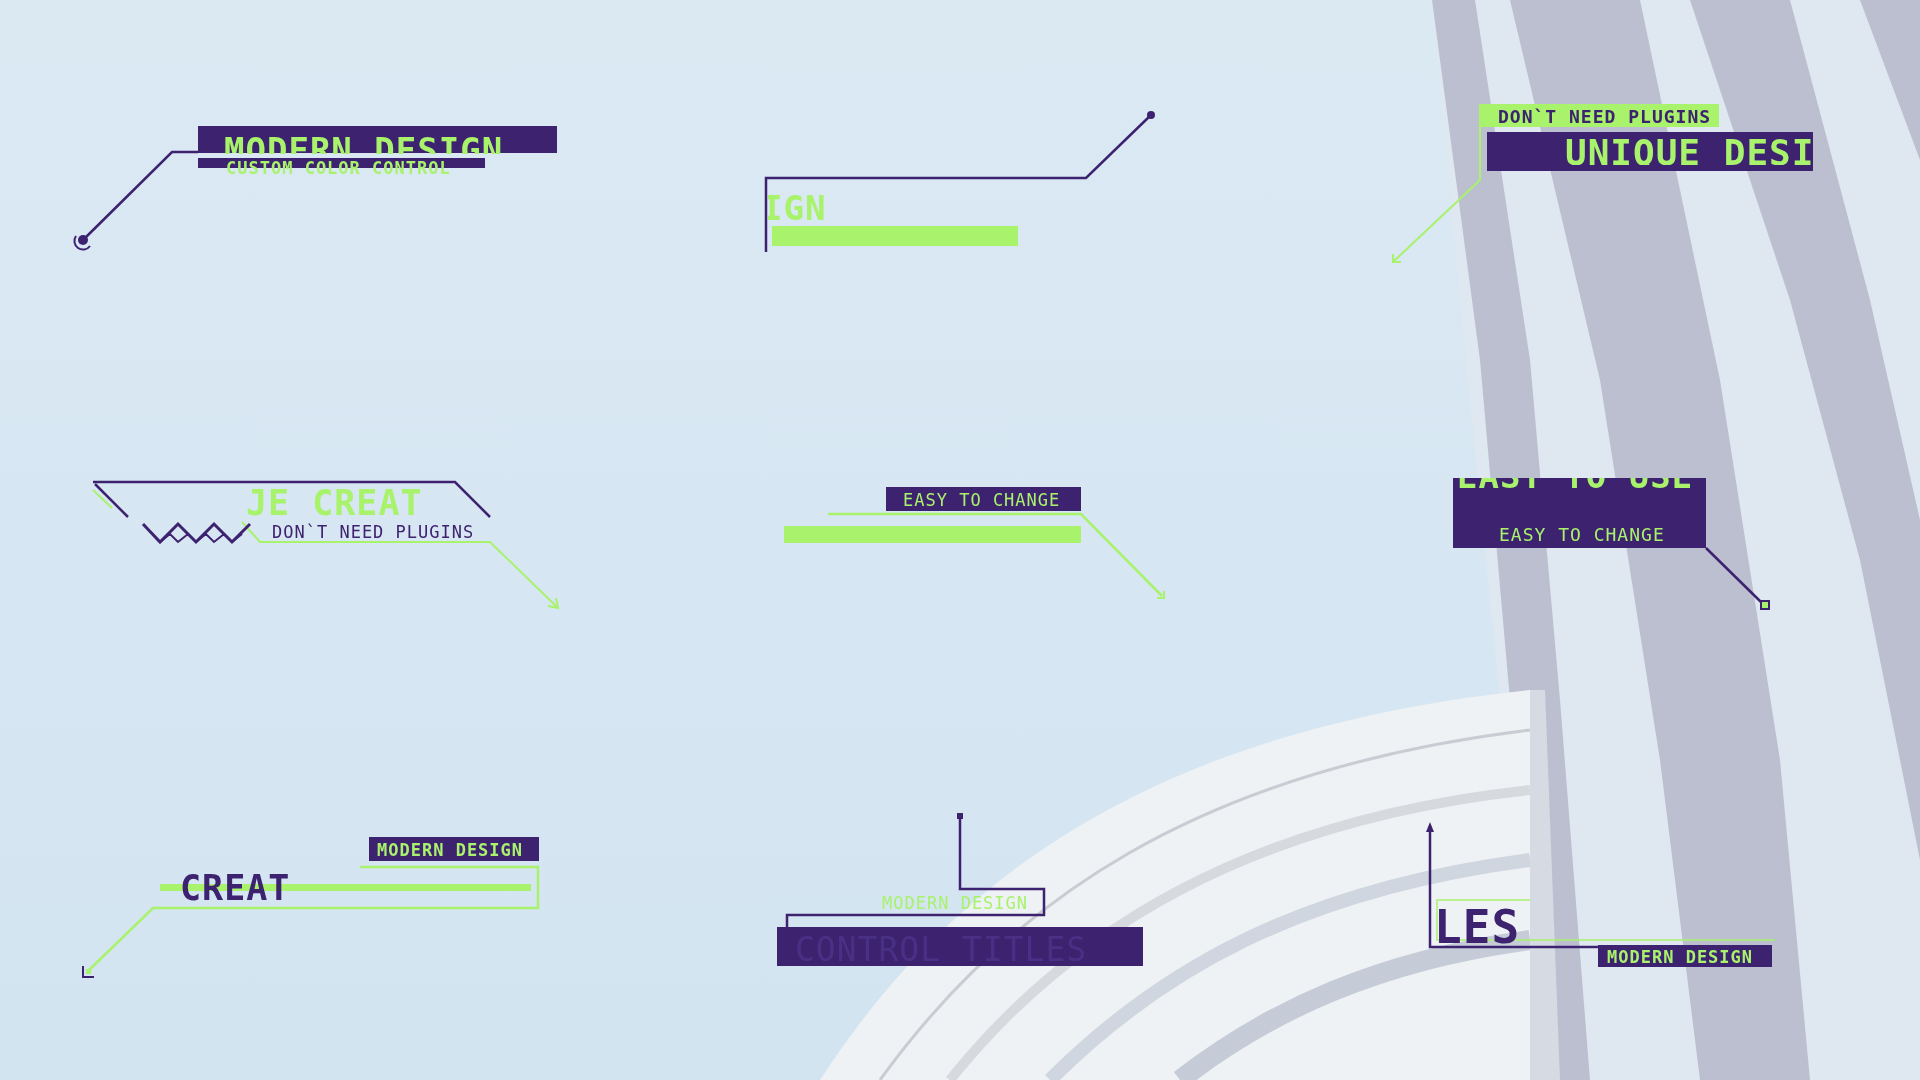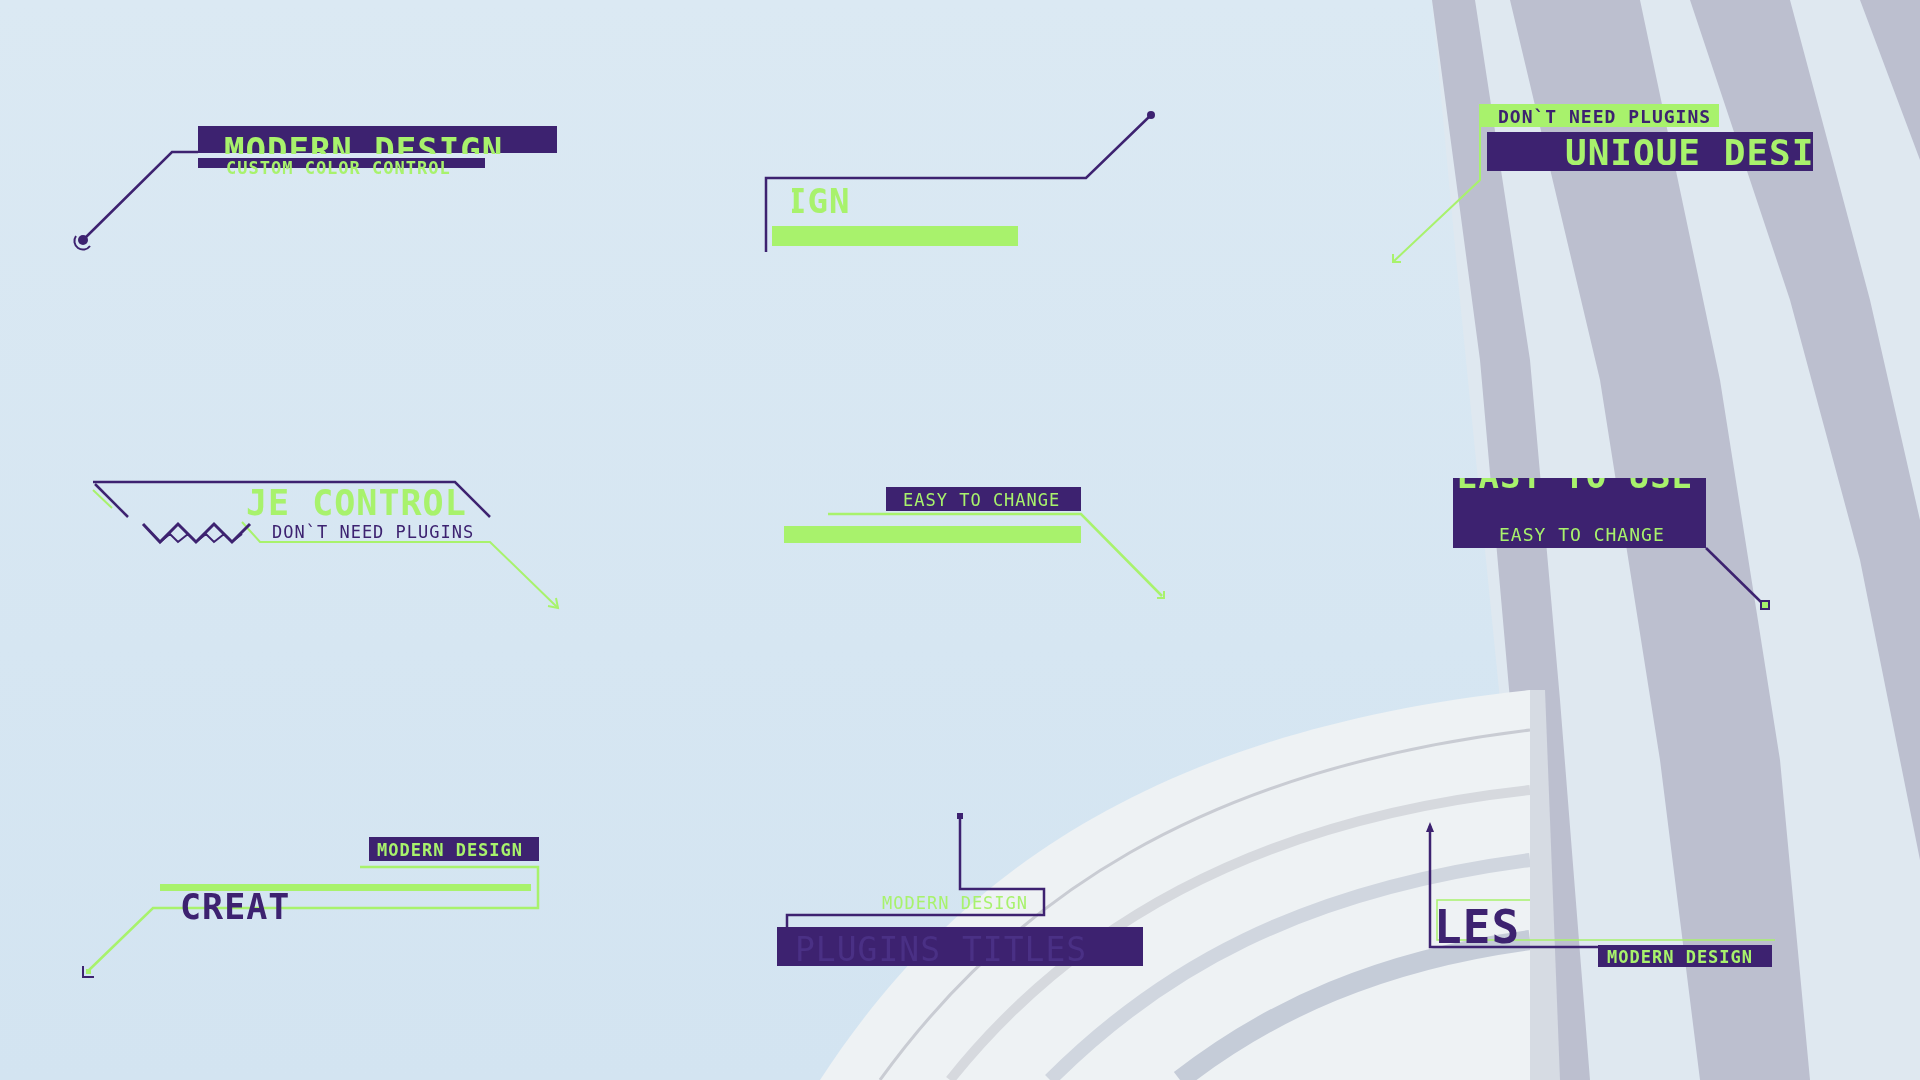--- a/index.html
+++ b/index.html
@@ -46,21 +46,21 @@
     <div class="t tl" style="font-size:34px;top:4px;left:4px;">MODERN DESIGN</div>
   </div>
   <div class="t tl" style="left:226px;top:158px;font-size:17px;font-weight:bold;">CUSTOM COLOR CONTROL</div>
 </div>
 
 <div>
   <svg class="bg-layer" viewBox="0 0 1920 1080">
     <polyline points="766,252 766,178 1086,178 1151,115" fill="none" stroke="#3d2270" stroke-width="2.5"></polyline>
     <circle cx="1151" cy="115" r="4" fill="#3d2270"></circle>
   </svg>
-  <div class="clip" style="left:768px;top:181px;width:100px;height:40px;margin-left:24px;">
+  <div class="clip" style="left:768px;top:188px;width:100px;height:40px;">
     <div class="t tl" style="font-size:34px;top:0;left:-6px;">IGN</div>
   </div>
   <div class="abs lime" style="left:772px;top:226px;width:246px;height:20px;"></div>
 </div>
 
 <div>
   <svg class="bg-layer" viewBox="0 0 1920 1080">
     <polyline points="1393,262 1480,180 1480,104" fill="none" stroke="#a8f26c" stroke-width="2"></polyline>
     <polyline points="1393,254 1393,262 1401,262" fill="none" stroke="#a8f26c" stroke-width="2"></polyline>
   </svg>
@@ -76,21 +76,21 @@
   <svg class="bg-layer" viewBox="0 0 1920 1080">
     <polyline points="93,482 455,482 490,517" fill="none" stroke="#3d2270" stroke-width="2.5"></polyline>
     <line x1="95" y1="484" x2="128" y2="517" stroke="#3d2270" stroke-width="2.5"></line>
     <line x1="93" y1="490" x2="112" y2="508" stroke="#a8f26c" stroke-width="2"></line>
     <polyline points="242,522 260,542 490,542 558,608" fill="none" stroke="#a8f26c" stroke-width="2"></polyline>
     <polyline points="548,606 558,608 556,598" fill="none" stroke="#a8f26c" stroke-width="2"></polyline>
 
     <polyline points="143,524 160,542 178,524 196,542 214,524 232,542 250,524" fill="none" stroke="#3d2270" stroke-width="3"></polyline>
     <polyline points="160,542 170,534 178,542 188,534 196,542 206,534 214,542 224,534 232,542 242,534" fill="none" stroke="#3d2270" stroke-width="2"></polyline>
   </svg>
-  <div class="t tl" style="left:246px;top:483px;font-size:35px;">JE CONTROL</div>
+  <div class="t tl" style="left:246px;top:483px;font-size:35px;">JE CREAT</div>
   <div class="t tp" style="left:272px;top:522px;font-size:17px;font-weight:normal;">DON`T NEED PLUGINS</div>
 </div>
 
 <div>
   <div class="abs purple" style="left:886px;top:487px;width:195px;height:24px;"></div>
   <div class="t tl" style="left:903px;top:490px;font-size:17px;font-weight:normal;">EASY TO CHANGE</div>
   <svg class="bg-layer" viewBox="0 0 1920 1080">
     <polyline points="828,514 1081,514 1162,596" fill="none" stroke="#a8f26c" stroke-width="2.5"></polyline>
     <polyline points="1157,598 1164,598 1164,591" fill="none" stroke="#a8f26c" stroke-width="2"></polyline>
   </svg>
@@ -111,31 +111,31 @@
 
 <div>
   <div class="abs purple" style="left:369px;top:837px;width:170px;height:24px;"></div>
   <div class="t tl" style="left:377px;top:840px;font-size:17px;">MODERN DESIGN</div>
   <svg class="bg-layer" viewBox="0 0 1920 1080">
     <polyline points="360,867 538,867 538,908 153,908 87,972" fill="none" stroke="#a8f26c" stroke-width="2.5"></polyline>
     <polyline points="83,966 83,977 94,977" fill="none" stroke="#3d2270" stroke-width="2"></polyline>
     <rect x="86" y="969" width="5" height="5" fill="#a8f26c"></rect>
   </svg>
   <div class="abs lime" style="left:160px;top:884px;width:371px;height:7px;"></div>
-  <div class="t tp" style="left:180px;top:868px;font-size:35px;margin-top:19px;">CREAT</div>
+  <div class="t tp" style="left:180px;top:868px;font-size:35px;">CREAT</div>
 </div>
 
 <div>
   <svg class="bg-layer" viewBox="0 0 1920 1080">
     <rect x="957" y="813" width="6" height="6" fill="#3d2270"></rect>
     <polyline points="960,816 960,889 1044,889 1044,915 787,915 787,928" fill="none" stroke="#3d2270" stroke-width="2.5"></polyline>
   </svg>
   <div class="t tl" style="left:882px;top:893px;font-size:17px;font-weight:normal;">MODERN DESIGN</div>
   <div class="abs purple" style="left:777px;top:927px;width:366px;height:39px;"></div>
-  <div class="t" style="left:795px;top:930px;font-size:33px;color:#4a3085;font-weight:normal;">PLUGINS TITLES</div>
+  <div class="t" style="left:795px;top:930px;font-size:33px;color:#4a3085;font-weight:normal;">CONTROL TITLES</div>
 </div>
 
 <div>
   <svg class="bg-layer" viewBox="0 0 1920 1080">
     <polyline points="1430,826 1430,947 1600,947" fill="none" stroke="#3d2270" stroke-width="2.5"></polyline>
     <polygon points="1426,832 1430,822 1434,832" fill="#3d2270"></polygon>
     <polyline points="1530,900 1437,900 1437,940 1775,940" fill="none" stroke="#a8f26c" stroke-width="1.5"></polyline>
   </svg>
   <div class="t tp" style="left:1434px;top:900px;font-size:46px;">LES</div>
   <div class="abs purple" style="left:1598px;top:945px;width:174px;height:22px;"></div>

